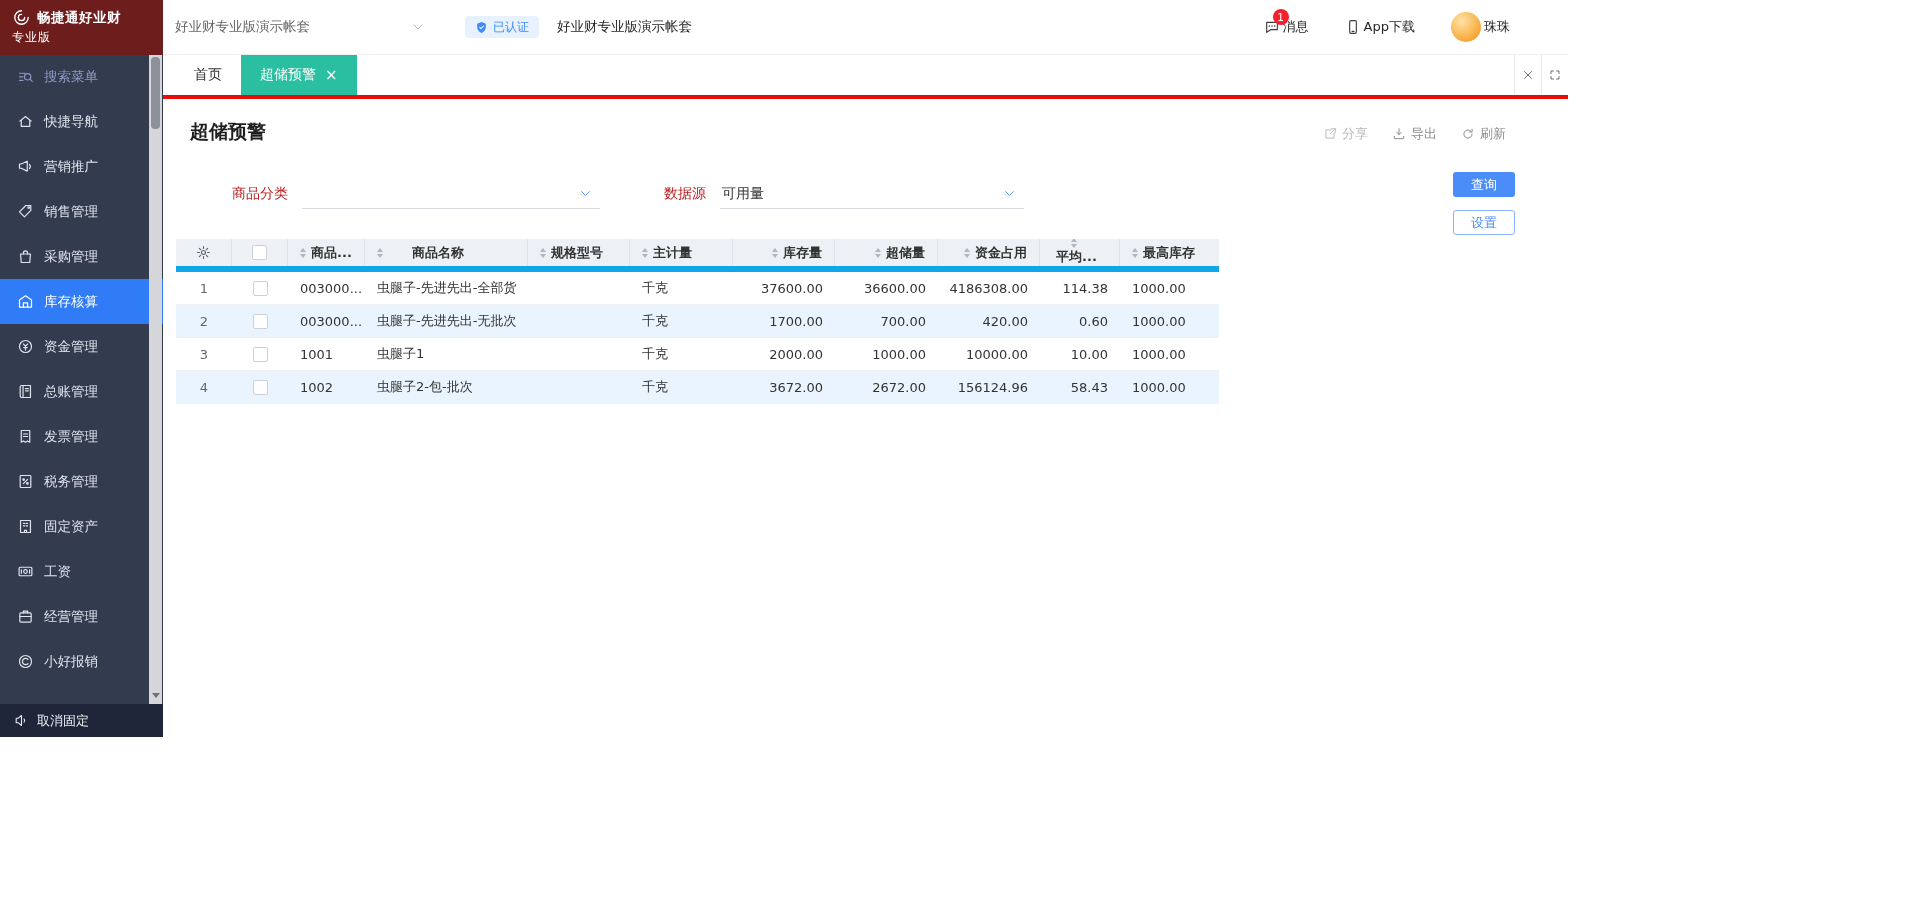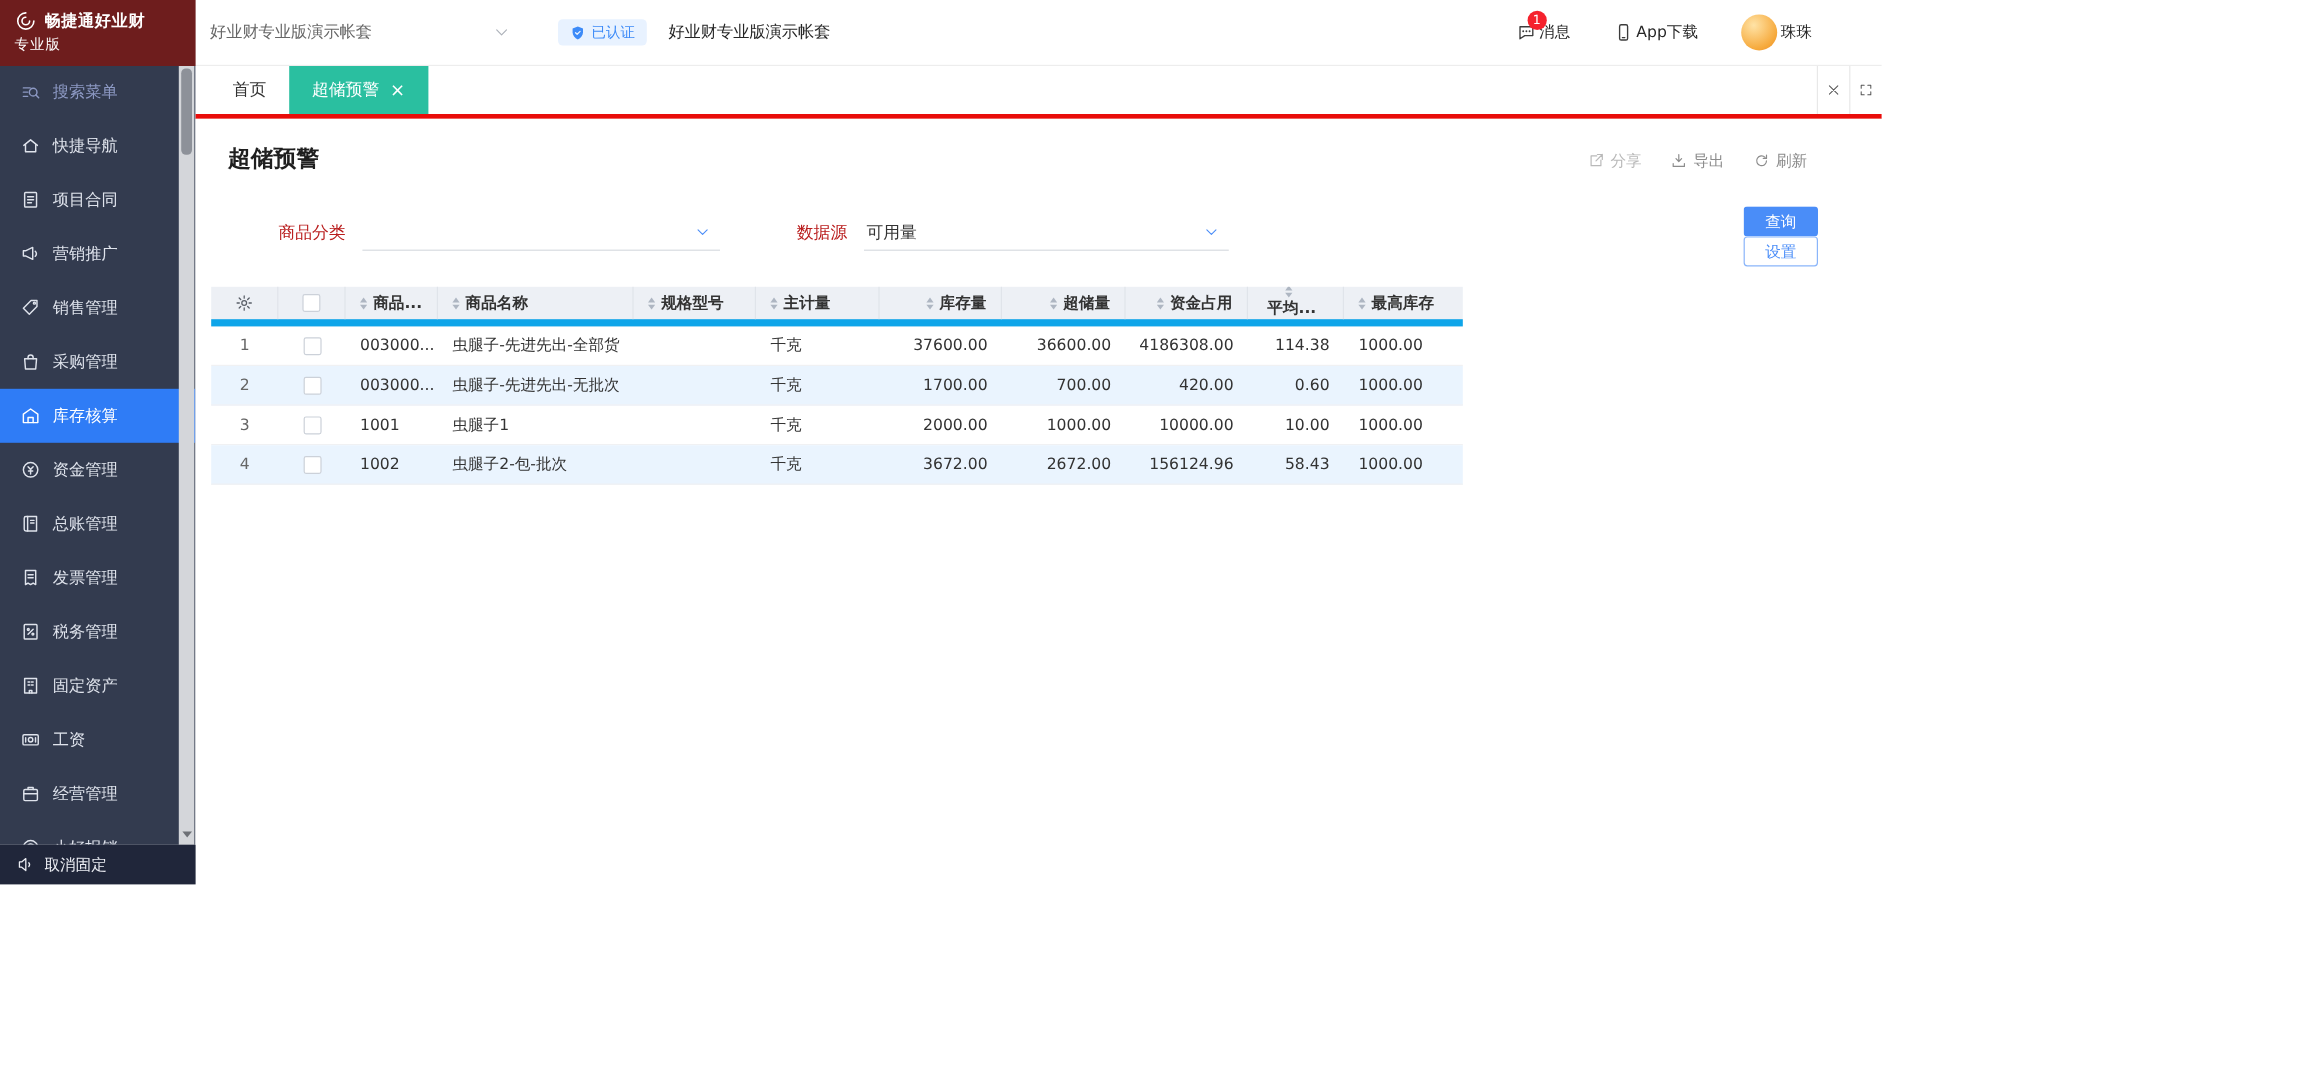--- a/index.html
+++ b/index.html
@@ -69,21 +69,21 @@
   .pa-ic{width:14px;height:14px;flex:none}
   .filters{position:absolute;left:69px;top:80px;display:flex;align-items:center}
   .f-label{font-size:14px;color:#b91c1c;margin-right:14px;white-space:nowrap}
   .f-select{display:flex;align-items:center;justify-content:space-between;border-bottom:1px solid #d8dbe0;height:30px;padding:0 8px 0 2px;cursor:pointer}
   .f-select.w1{width:298px}
   .f-select.w2{width:304px}
   .f2{margin-left:64px;display:flex;align-items:center}
   .filter{display:flex;align-items:center}
   .f-value{font-size:14px;color:#333}
   .f-chev{width:13px;height:13px;color:#4a8df8;flex:none}
-  .btn-stack{position:absolute;right:53px;top:73px;display:flex;flex-direction:column;gap:0;width:62px}
+  .btn-stack{position:absolute;right:53px;top:73px;display:flex;flex-direction:column;gap:13px;width:62px}
   .btn{height:25px;border-radius:3px;font-size:13px;font-family:inherit;cursor:pointer;display:flex;align-items:center;justify-content:center;border:1px solid transparent}
   .btn.primary{background:#4a8df8;color:#fff}
   .btn.ghost{background:#fff;border-color:#8ab5fa;color:#4a8df8}
 
   
   .grid{position:absolute;left:13px;top:140px}
   .t-row{display:flex;height:33px}
   .t-cell{flex:none;display:flex;align-items:center;font-size:13px;color:#333;overflow:hidden;white-space:nowrap}
   .al-l{justify-content:flex-start;padding-left:12px;padding-right:6px}
   .al-r{justify-content:flex-end;padding-right:12px;padding-left:6px}
@@ -182,29 +182,20 @@
             <svg viewBox="0 0 24 24" fill="none" stroke="currentColor" stroke-width="1.7" stroke-linecap="round" stroke-linejoin="round">
               <path d="M4 11.5L12 5l8 6.5"></path>
               <path d="M6 10.5V19h12v-8.5"></path>
             </svg>
           </span>
           <span class="mi-label">快捷导航</span>
         </div>
         <div class="menu-item">
           <span class="mi-icon">
             <svg viewBox="0 0 24 24" fill="none" stroke="currentColor" stroke-width="1.7" stroke-linecap="round" stroke-linejoin="round">
-              <rect x="5" y="3.5" width="14" height="17" rx="1"></rect>
-              <path d="M8.5 8.5h7M8.5 12h7M8.5 15.5h4.5"></path>
-            </svg>
-          </span>
-          <span class="mi-label">项目合同</span>
-        </div>
-        <div class="menu-item">
-          <span class="mi-icon">
-            <svg viewBox="0 0 24 24" fill="none" stroke="currentColor" stroke-width="1.7" stroke-linecap="round" stroke-linejoin="round">
               <path d="M14.5 4.5L6 8.5H3.5v6H6l8.5 4z"></path>
               <path d="M17.5 9a4.5 4.5 0 0 1 0 6"></path>
             </svg>
           </span>
           <span class="mi-label">营销推广</span>
         </div>
         <div class="menu-item">
           <span class="mi-icon">
             <svg viewBox="0 0 24 24" fill="none" stroke="currentColor" stroke-width="1.7" stroke-linecap="round" stroke-linejoin="round">
               <path d="M12.5 3.5h7v7l-9 9-7-7z"></path>
@@ -430,21 +421,21 @@
             <div class="t-cell al-c" style="width: 56px;">
               <span class="cb"></span>
             </div>
             <div class="t-cell al-l" style="width: 77px;">
               <span class="sort">
                 <i class="s-up"></i>
                 <i class="s-dn"></i>
               </span>
               <span class="h-label">商品...</span>
             </div>
-            <div class="t-cell al-l" style="width: 163px;">
+            <div class="t-cell al-l" style="width: 163px; gap: 24px;">
               <span class="sort">
                 <i class="s-up"></i>
                 <i class="s-dn"></i>
               </span>
               <span class="h-label">商品名称</span>
             </div>
             <div class="t-cell al-l" style="width: 102px;">
               <span class="sort">
                 <i class="s-up"></i>
                 <i class="s-dn"></i>

